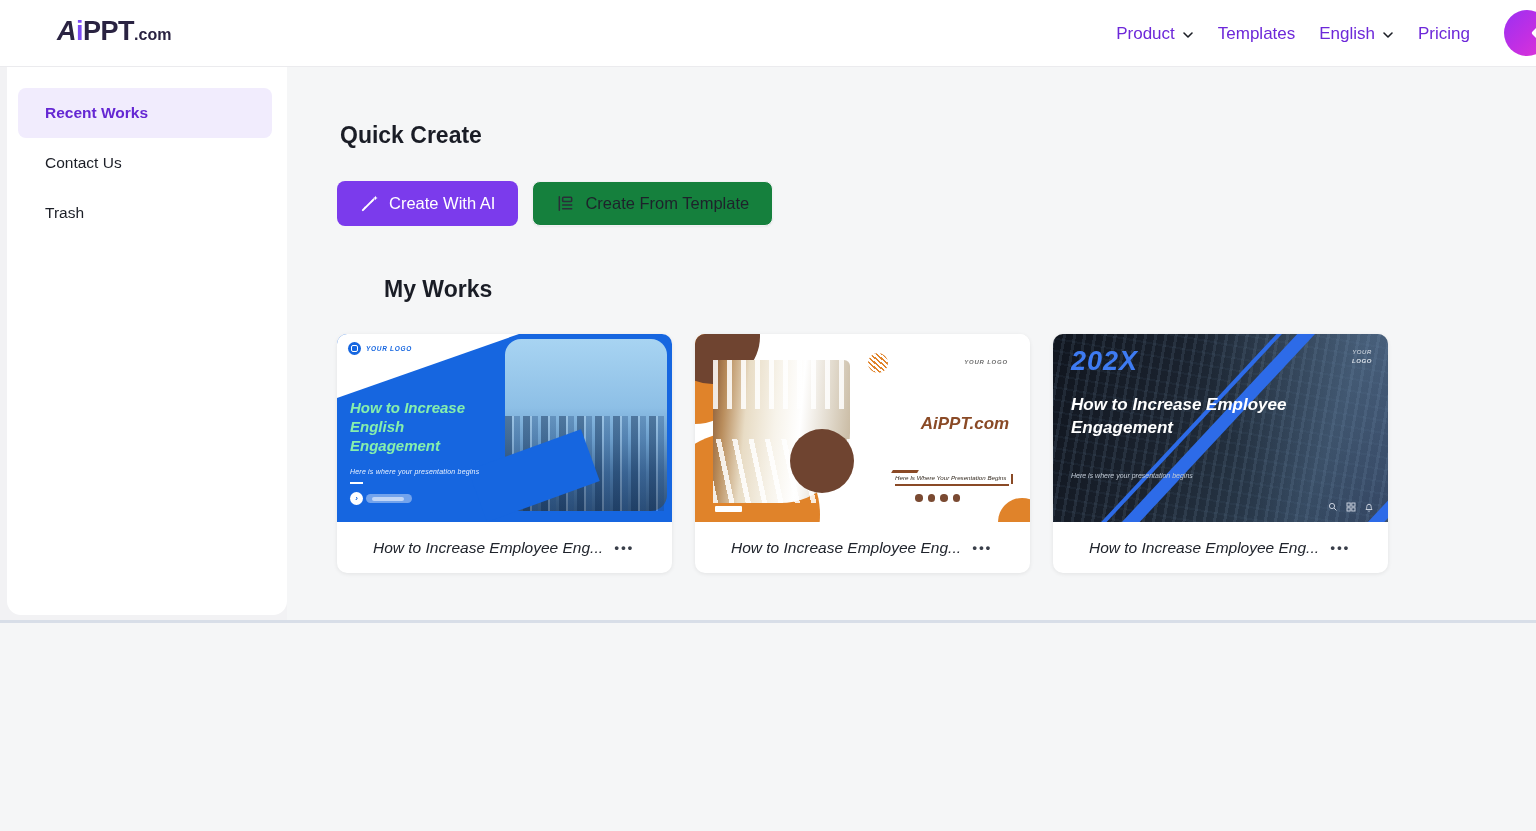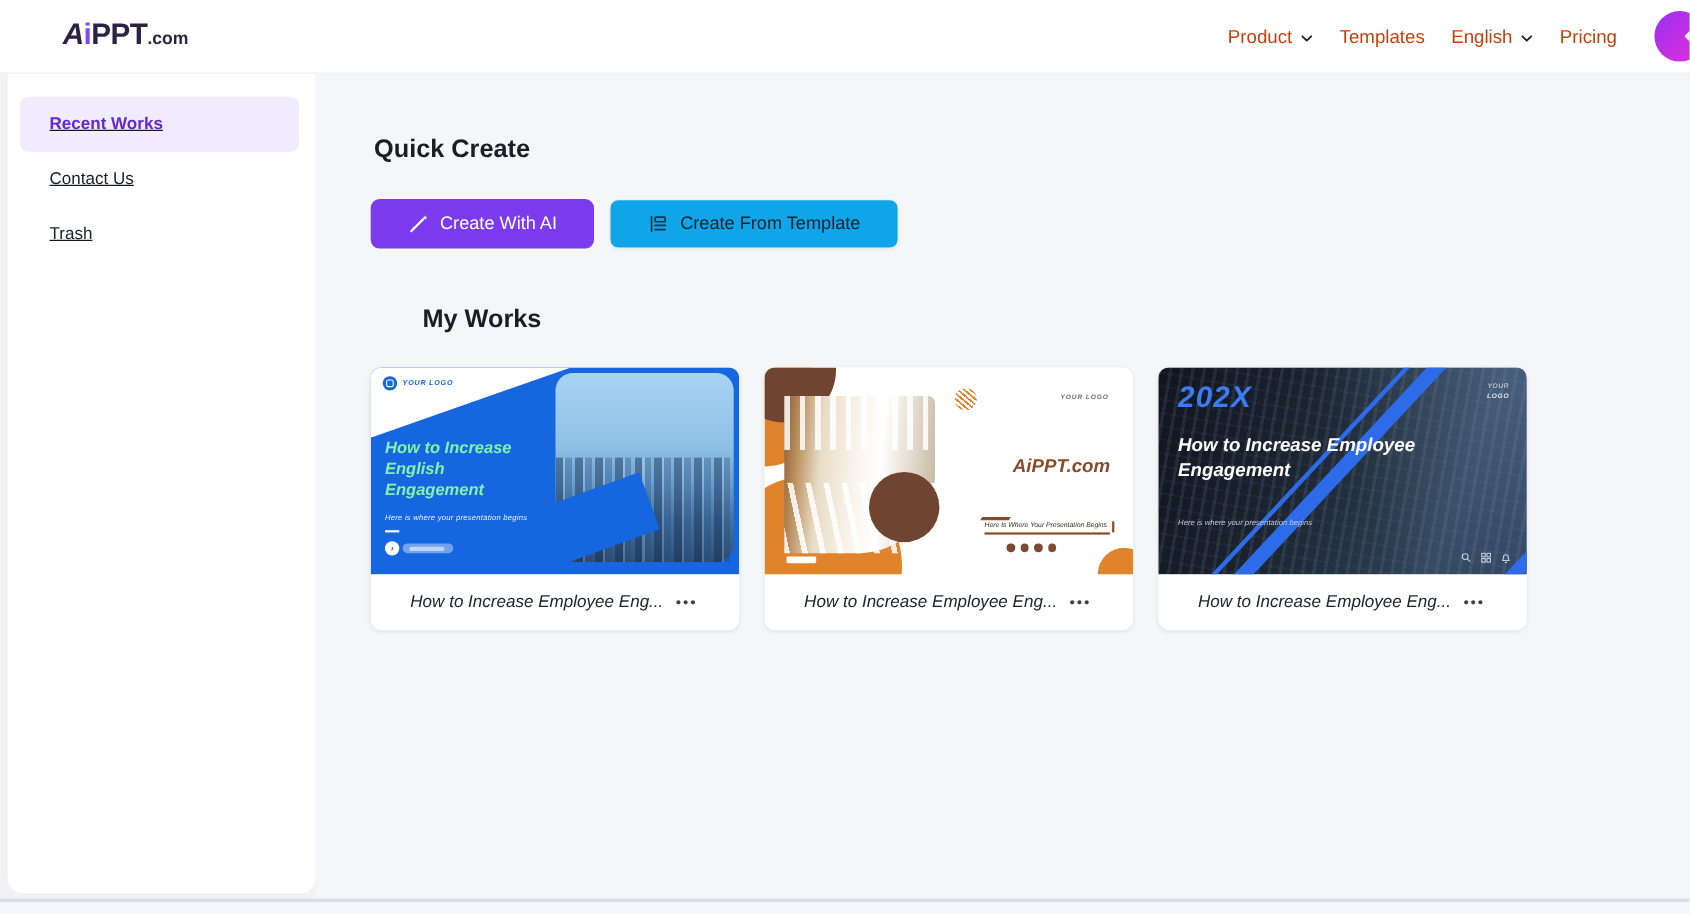--- a/index.html
+++ b/index.html
@@ -1,57 +1,57 @@
 <!DOCTYPE html>
 <html><head>
 <meta charset="utf-8">
 <style>
   * { margin:0; padding:0; box-sizing:border-box; }
   html,body { width:1536px; height:831px; overflow:hidden; background:#f5f6f7;
               font-family:"Liberation Sans", sans-serif; }
 
-  .app { position:relative; width:1536px; height:820px; background:#f2f2f4; }
+  .app { position:relative; width:1536px; height:623px; background:#f2f2f4; }
 
   
   .header { position:absolute; top:0; left:0; right:0; height:67px; background:#fff;
             border-bottom:1px solid #ebebee; z-index:5; }
   .logo { position:absolute; left:57px; top:16px; font-weight:800; font-size:27px;
           color:#2a2342; cursor:pointer; letter-spacing:-0.5px; }
   .logo .logo-a { font-style:italic; }
   .logo .logo-i { color:#7c4bf5; }
   .logo .logo-com { font-size:16px; font-weight:700; letter-spacing:0; }
   .nav { position:absolute; right:66px; top:0; height:67px; display:flex; align-items:center; gap:24px; }
-  .nav-item { display:flex; align-items:center; gap:7px; font-size:17px; color:#c2410c; cursor:pointer; }
+  .nav-item { display:flex; align-items:center; gap:7px; font-size:17px; color:#6d28d9; cursor:pointer; }
   .nav-item svg { margin-top:2px; }
   .avatar { position:absolute; right:-14px; top:10px; width:46px; height:46px; border-radius:50%;
             background:linear-gradient(135deg,#9b30f2 0%,#c32fe3 55%,#e135d5 100%);
             overflow:hidden; cursor:pointer; }
   .avatar-glyph { position:absolute; right:2px; top:16px; width:14px; height:14px; background:#fff;
             transform:rotate(45deg); border-radius:2px; }
 
   
   .content { position:absolute; top:67px; left:0; right:0; bottom:0; background:#f2f2f4; }
 
   .sidebar { position:absolute; left:7px; top:0; width:280px; bottom:8px; background:#fff;
-             border-radius:0 0 14px 14px; padding-top:21px;text-decoration:underline; }
+             border-radius:0 0 14px 14px; padding-top:21px; }
   .side-item { margin:0 15px 0 11px; width:254px; height:50px; display:flex; align-items:center;
                padding-left:27px; border-radius:8px; font-size:15.5px; color:#1c1f27; cursor:pointer; }
   .side-item.active { background:#f1ecfd; color:#6527d3; font-weight:700; }
 
   .main { position:absolute; left:287px; top:0; right:0; bottom:0; background:#f5f6f7; }
   .section-heading { position:absolute; font-size:23px; font-weight:600; color:#1a1d26; }
   .qc-heading { left:53px; top:55px; }
   .mw-heading { left:53px; top:209px;margin-left:44px; }
 
   .btn-row { position:absolute; left:50px; top:114px; display:flex; gap:14px; }
-  .btn { height:45px; display:flex; align-items:center; gap:10px; padding:0 34px;
+  .btn { height:45px; display:flex; align-items:center; gap:10px; padding:0 23px;
          border-radius:8px; font-size:16.5px; cursor:pointer; border:none;
          font-family:"Liberation Sans", sans-serif; }
   .btn-primary { background:#7b3bec; color:#fff; }
-  .btn-default { background:#0ea5e9; color:#1e222b; border:1px solid #f1f1f3;
+  .btn-default { background:#15803d; color:#1e222b; border:1px solid #f1f1f3;
                  box-shadow:0 1px 2px rgba(16,24,40,.05); }
 
   .cards { position:absolute; left:50px; top:267px; display:flex; gap:23px; }
   .card { width:335px; height:239px; background:#fff; border-radius:10px; overflow:hidden;
           box-shadow:0 1px 4px rgba(0,0,0,.08); cursor:pointer;font-style:italic; }
   .thumb { position:relative; width:335px; height:188px; overflow:hidden; }
   .card-footer { position:relative; height:51px; display:flex; align-items:center; padding:0 36px; }
   .card-title { font-size:15.5px; color:#20242c; flex:1; white-space:nowrap; overflow:hidden; }
   .card-more { font-size:13px; font-weight:700; color:#3a3f4a; letter-spacing:2px; padding:4px 2px; }
 

